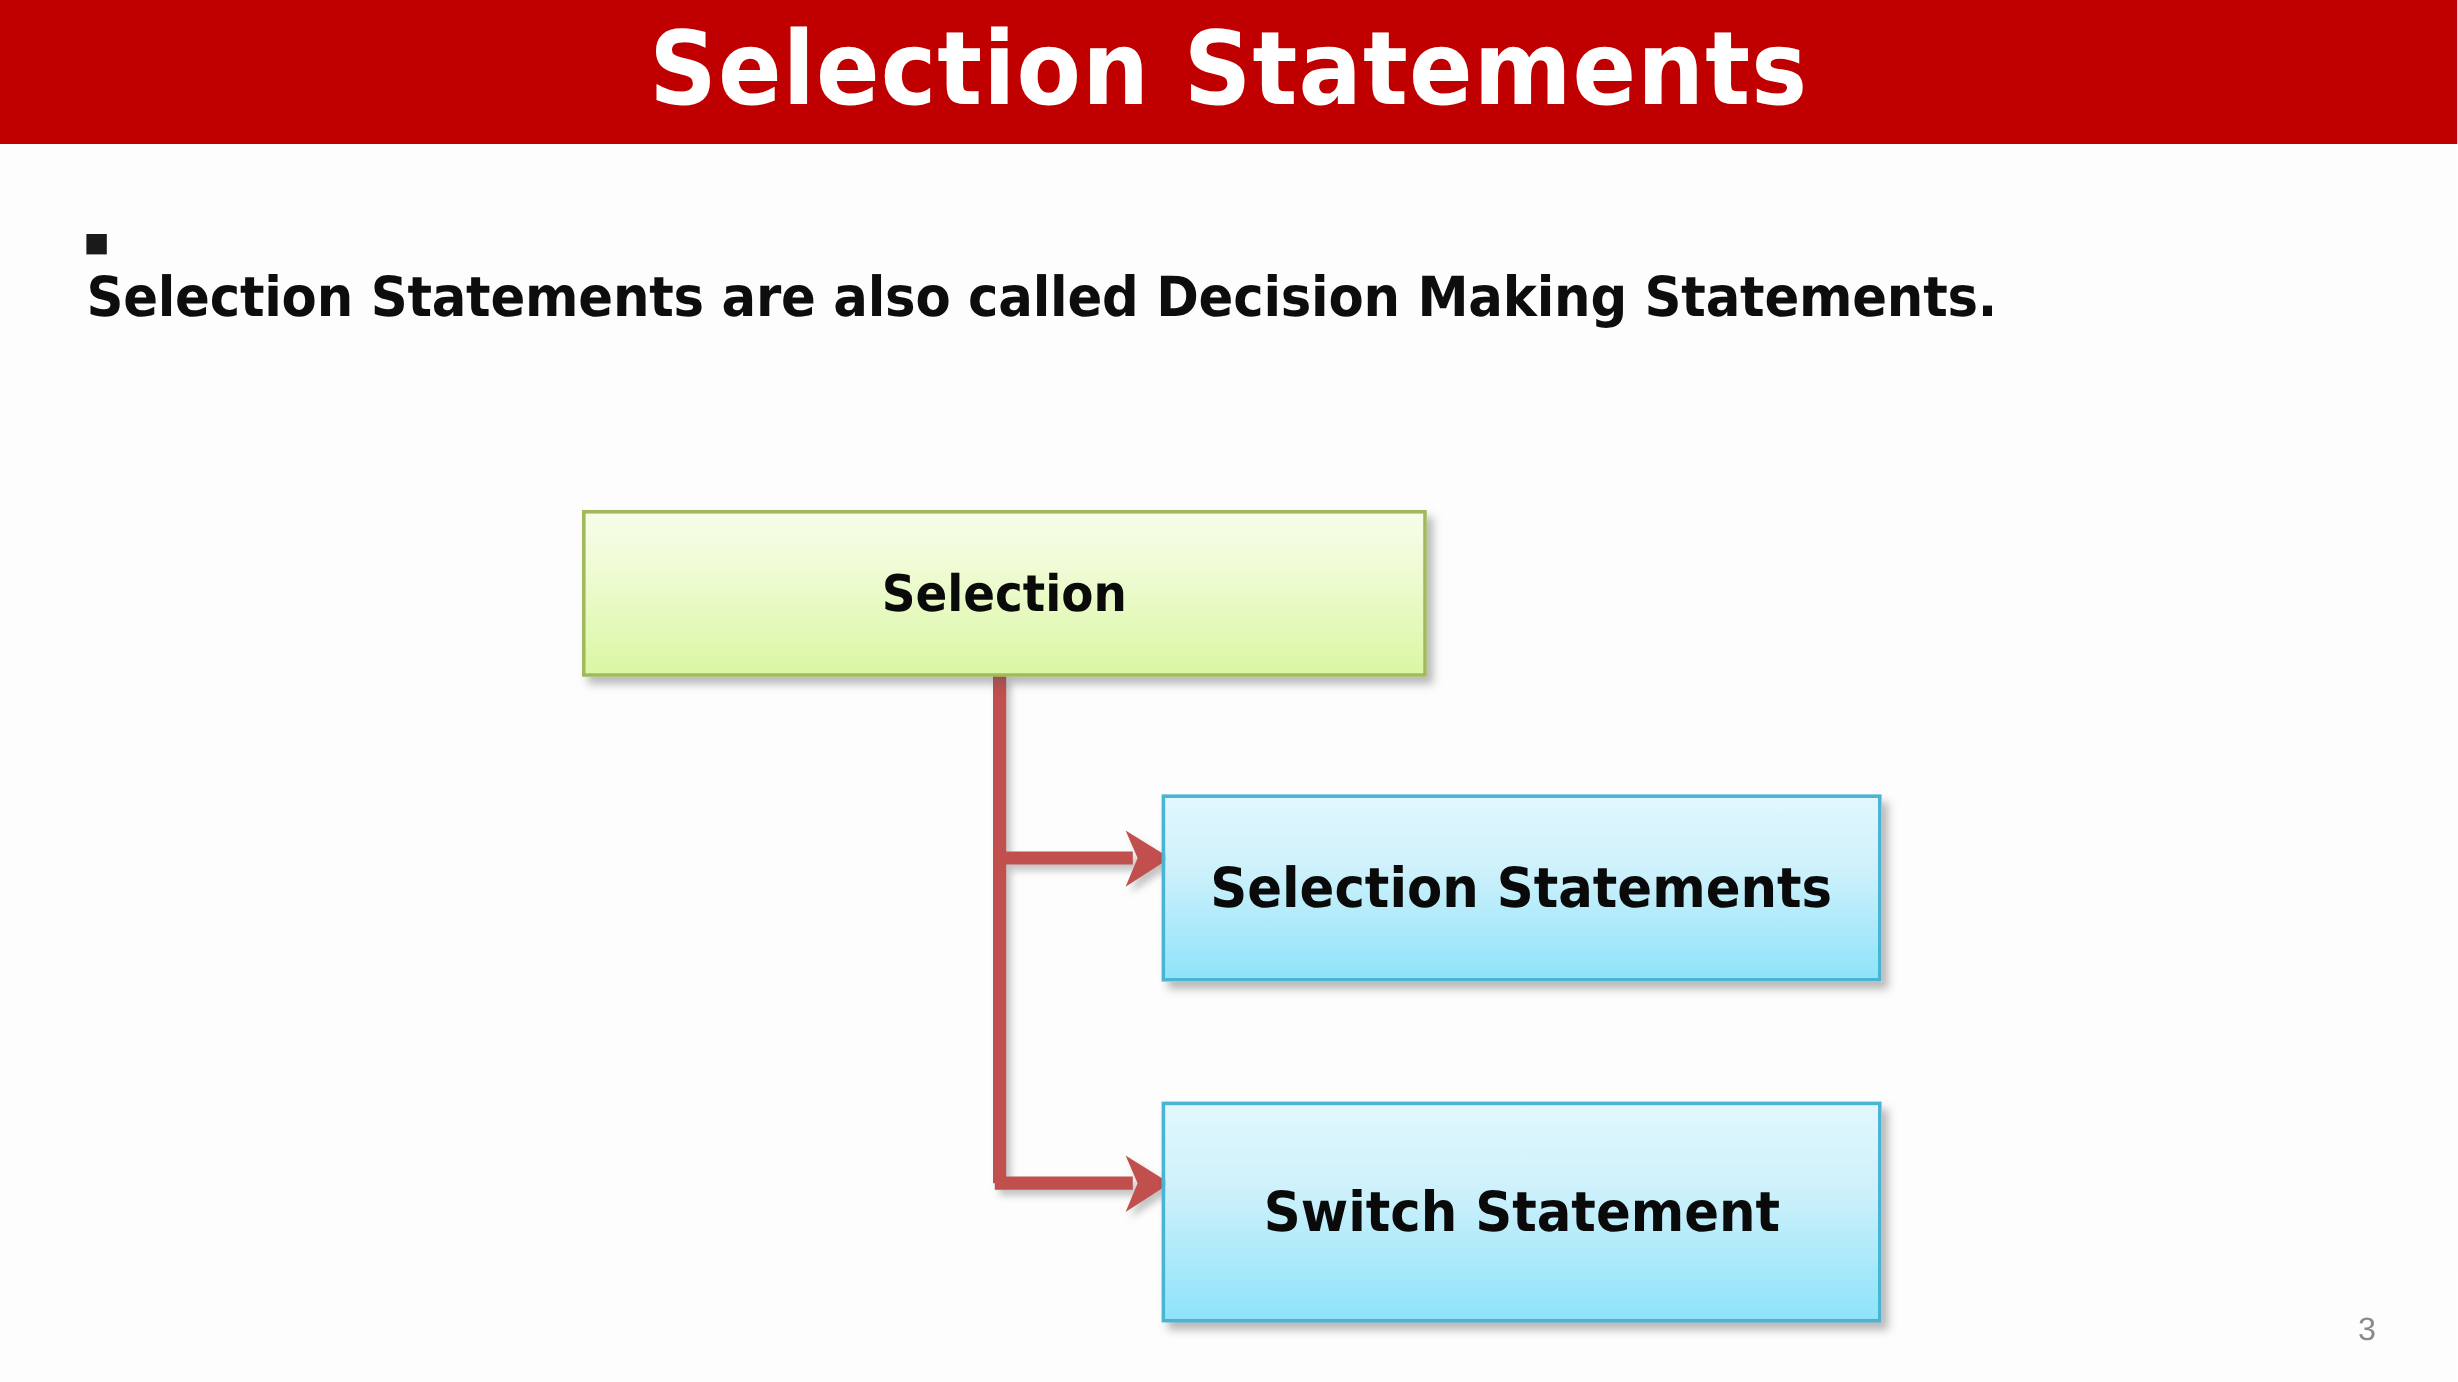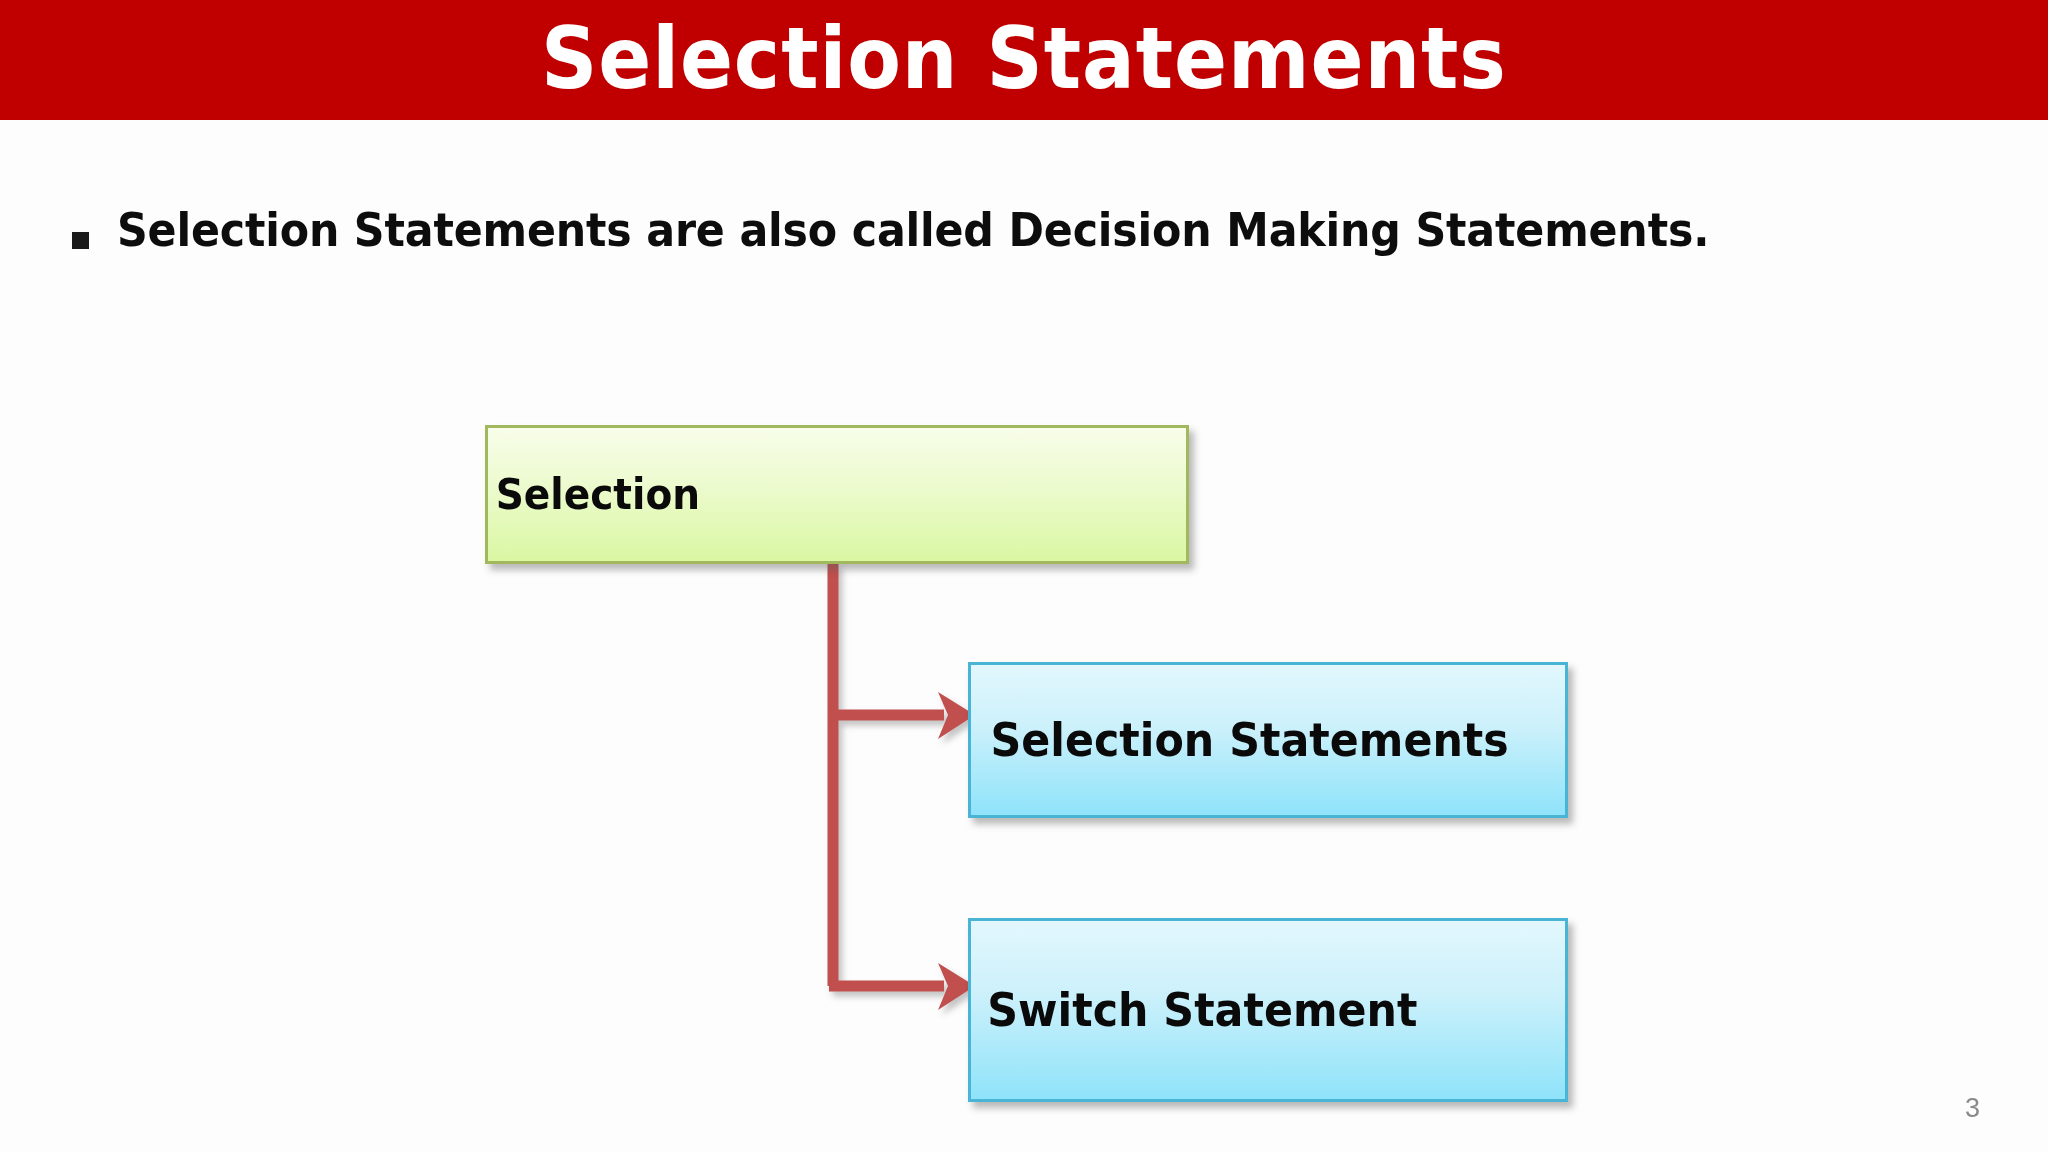--- a/index.html
+++ b/index.html
@@ -52,21 +52,22 @@
     height: 1032px;
     background: #fdfdfe;
   }
 
   
   .bullet-row {
     position: absolute;
     left: 72px;
     top: 203px;
     display: flex;
-    align-items: flex-end;
+    align-items: flex-start;
+    flex-direction: column;
   }
   .bullet-marker {
     display: inline-block;
     width: 17px;
     height: 17px;
     background: #1a1a1a;
     margin-right: 28px;
     position: relative;
     top: -8px;
     flex: none;
@@ -81,20 +82,21 @@
     transform-origin: left center;
     letter-spacing: -0.2px;
   }
 
   
   .flow-box {
     position: absolute;
     box-sizing: border-box;
     display: flex;
     align-items: center;
+    justify-content: center;
     box-shadow: 5px 6px 7px rgba(90, 90, 90, 0.42);
   }
   .flow-box .box-label {
     font-family: "DejaVu Sans", sans-serif;
     font-weight: bold;
     color: #0a0a0a;
     white-space: nowrap;
     transform: scaleX(0.93);
   }
 

